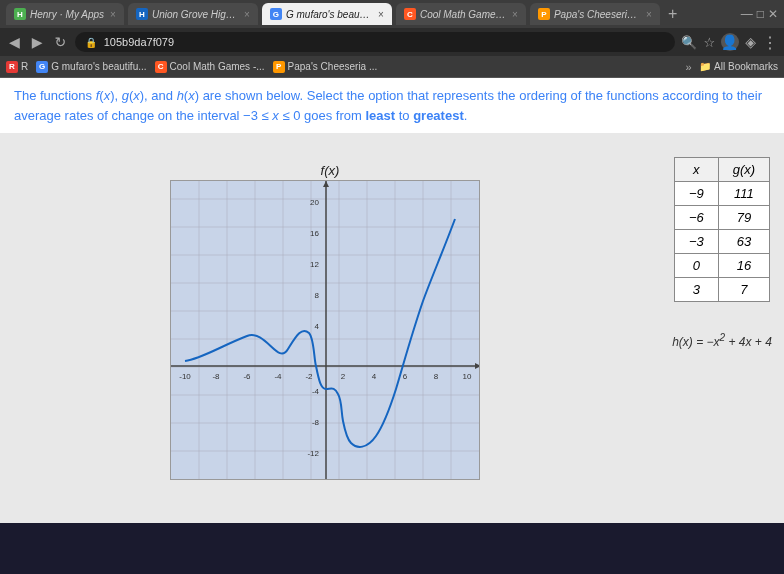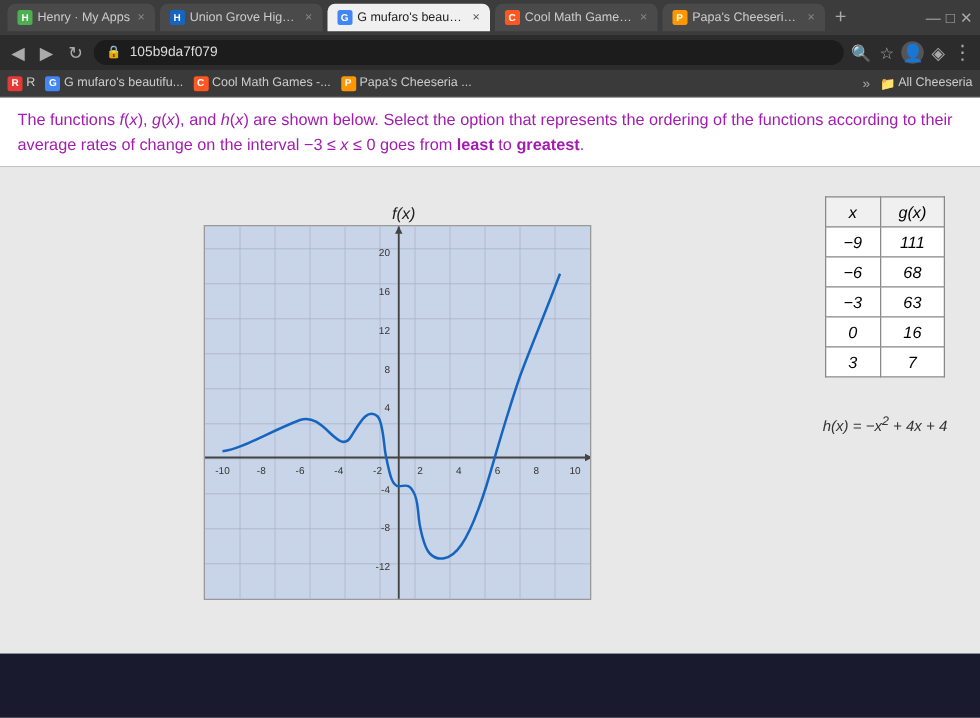--- a/index.html
+++ b/index.html
@@ -48,20 +48,21 @@
     }
     .tab-favicon {
       width: 12px;
       height: 12px;
       border-radius: 2px;
       flex-shrink: 0;
     }
     .tab-label {
       overflow: hidden;
       text-overflow: ellipsis;
+      font-style: italic;
     }
     .browser-icons {
       display: flex;
       align-items: center;
       gap: 4px;
       color: #ccc;
       font-size: 12px;
     }
 
     
@@ -138,21 +139,21 @@
       font-size: 13px;
       color: #222;
       line-height: 1.5;
     }
     .math-italic { font-style: italic; }
 
     
     .main-area {
       display: flex;
       flex-direction: row;
-      padding: 4px 16px 4px 14px;
+      padding: 4px 2px 4px 14px;
       background: #e8e8e8;
       gap: 16px;
       height: 390px;
     }
 
     
     .graph-container {
       flex: 1;
       display: flex;
       align-items: center;
@@ -280,26 +281,26 @@
   </div>
   <div class="bookmark-item">
     <div class="bm-favicon" style="background:#FF9800;display:flex;align-items:center;justify-content:center;color:#fff;font-size:8px;font-weight:bold;">P</div>
     <span>Papa's Cheeseria ...</span>
   </div>
   <div class="expand-btn">
     <span>»</span>
   </div>
   <div class="bookmarks-folder">
     <span>📁</span>
-    <span>All Cheeseria</span>
+    <span>All Bookmarks</span>
   </div>
 </div>
 
 <div class="page-content">
-  <p style="font-size:13px;color:#a21caf;">
+  <p style="font-size:13px;color:#3b82f6;">
     The functions <span class="math-italic">f</span>(<span class="math-italic">x</span>), <span class="math-italic">g</span>(<span class="math-italic">x</span>), and <span class="math-italic">h</span>(<span class="math-italic">x</span>) are shown below. Select the option that represents the ordering of the functions according to their average rates of
     <span>change on</span> the interval −3 ≤ <span class="math-italic">x</span> ≤ 0 goes from <strong>least</strong> to <strong>greatest</strong>.
   </p>
 </div>
 
 <div class="main-area">
 
   <div class="graph-container">
     <div class="graph-wrapper">
       <div class="graph-title">f(x)</div>
@@ -379,21 +380,21 @@
           <th><span style="font-style:italic;">g</span>(<span style="font-style:italic;">x</span>)</th>
         </tr>
       </thead>
       <tbody>
         <tr>
           <td>−9</td>
           <td>111</td>
         </tr>
         <tr>
           <td>−6</td>
-          <td>68</td>
+          <td>79</td>
         </tr>
         <tr>
           <td>−3</td>
           <td>63</td>
         </tr>
         <tr>
           <td>0</td>
           <td>16</td>
         </tr>
         <tr>

